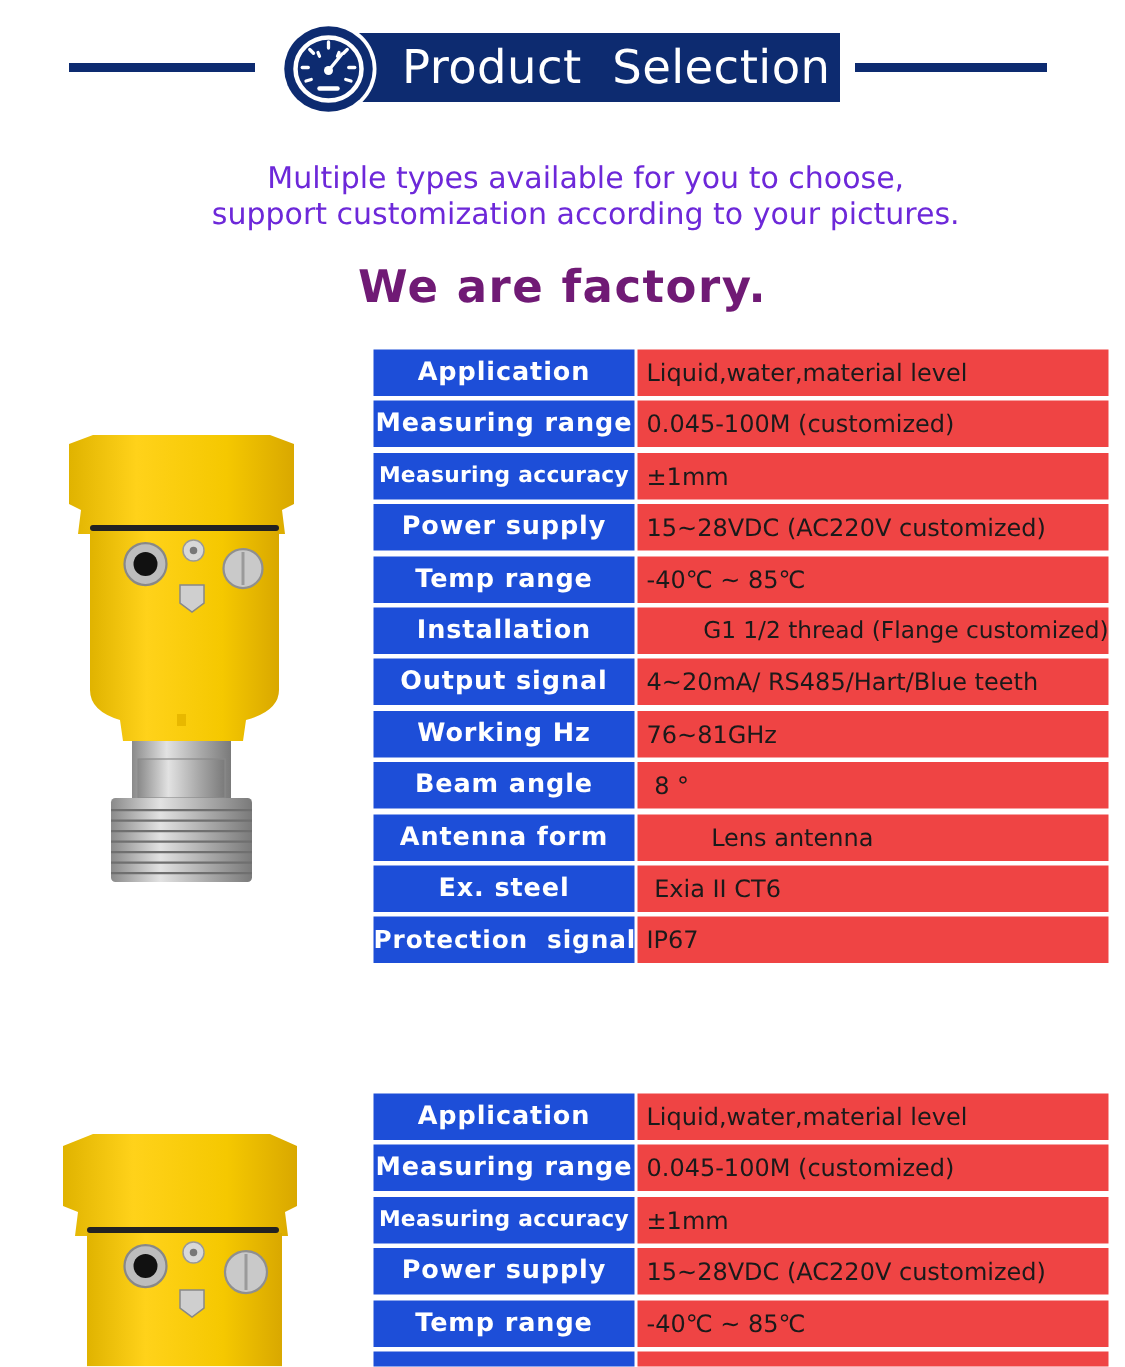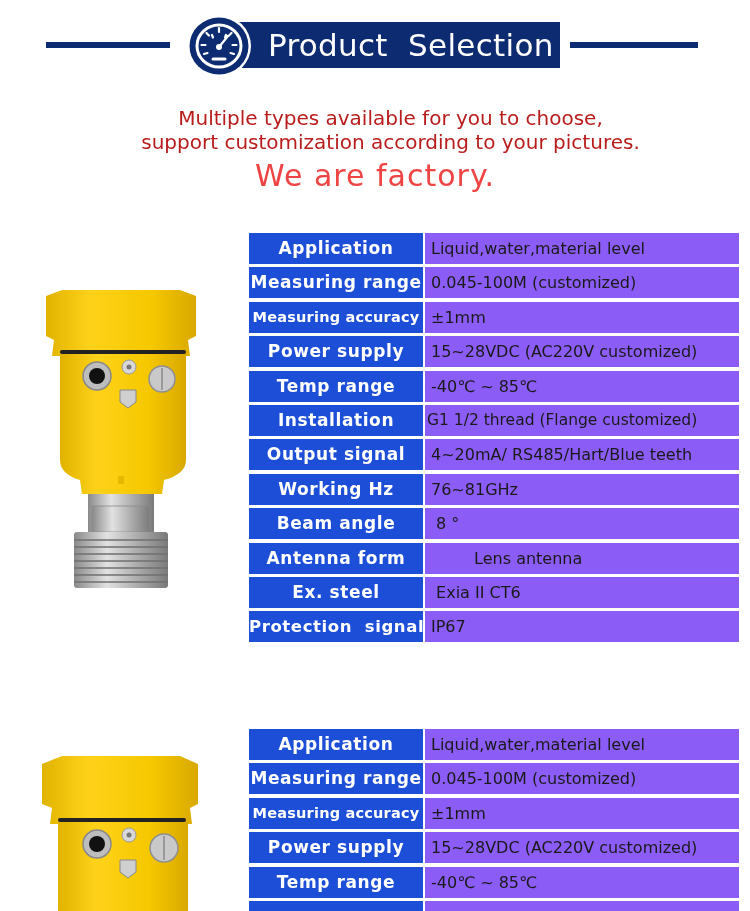--- a/index.html
+++ b/index.html
@@ -26,48 +26,48 @@
     color: #ffffff; font-size: 31px; font-family: "DejaVu Sans", sans-serif;
     letter-spacing: 0.3px; white-space: pre;
   }
   .gauge {
     position: absolute; left: 186px; top: 14px; width: 66px; height: 64px;
   }
   .intro {
     position: absolute; left: 0; top: 106px; width: 750px; text-align: center;
   }
   .intro .line {
-    font-size: 20px; color: #b91c1c; line-height: 24px;
+    font-size: 20px; color: #6d28d9; line-height: 24px;
     font-family: "DejaVu Sans", sans-serif;
     margin-left: 31px;
   }
   .intro .factory {
-    margin-top: 4px;
-    font-size: 30px; font-weight: normal; color: #ef4444; line-height: 36px;
+    margin-top: 20px;
+    font-size: 30px; font-weight: bold; color: #701a75; line-height: 36px;
     letter-spacing: 1px;
     font-family: "DejaVu Sans", sans-serif;
   }
   .product {
     position: absolute; left: 0; width: 750px;
   }
   .spec-table {
     position: absolute; left: 249px; width: 490px;
   }
   .row {
     display: flex; height: 31px; margin-bottom: 3.4px;
   }
   .row .lbl {
     width: 174px; background: #1d4ed8; color: #ffffff;
     font-size: 17px; font-weight: bold; text-align: center; line-height: 31px;
     white-space: nowrap; overflow: hidden; letter-spacing: 0.6px;
     font-family: "DejaVu Sans", sans-serif;
   }
   .row .lbl.small { font-size: 14.5px; letter-spacing: 0.2px; }
   .row .val {
-    flex: 1; background: #8b5cf6; color: #1a1a1a; margin-left: 2px;
+    flex: 1; background: #ef4444; color: #1a1a1a; margin-left: 2px;
     font-size: 16px; line-height: 31px; padding-left: 6px;
     white-space: nowrap; overflow: hidden;
     font-family: "DejaVu Sans", sans-serif;
   }
   .device { position: absolute; }
 </style>
 </head>
 <body>
 
 <div class="header">
@@ -168,21 +168,21 @@
     <div class="row">
       <div class="lbl">Power supply</div>
       <div class="val">15~28VDC (AC220V customized)</div>
     </div>
     <div class="row">
       <div class="lbl">Temp range</div>
       <div class="val">-40℃ ~ 85℃</div>
     </div>
     <div class="row">
       <div class="lbl">Installation</div>
-      <div class="val" style="font-size:15.5px; padding-left:2px;">G1 1/2 thread (Flange customized)</div>
+      <div class="val" style="font-size:15.5px; padding-left:12px;text-align:right;">G1 1/2 thread (Flange customized)</div>
     </div>
     <div class="row">
       <div class="lbl">Output signal</div>
       <div class="val">4~20mA/ RS485/Hart/Blue teeth</div>
     </div>
     <div class="row">
       <div class="lbl">Working Hz</div>
       <div class="val">76~81GHz</div>
     </div>
     <div class="row">

